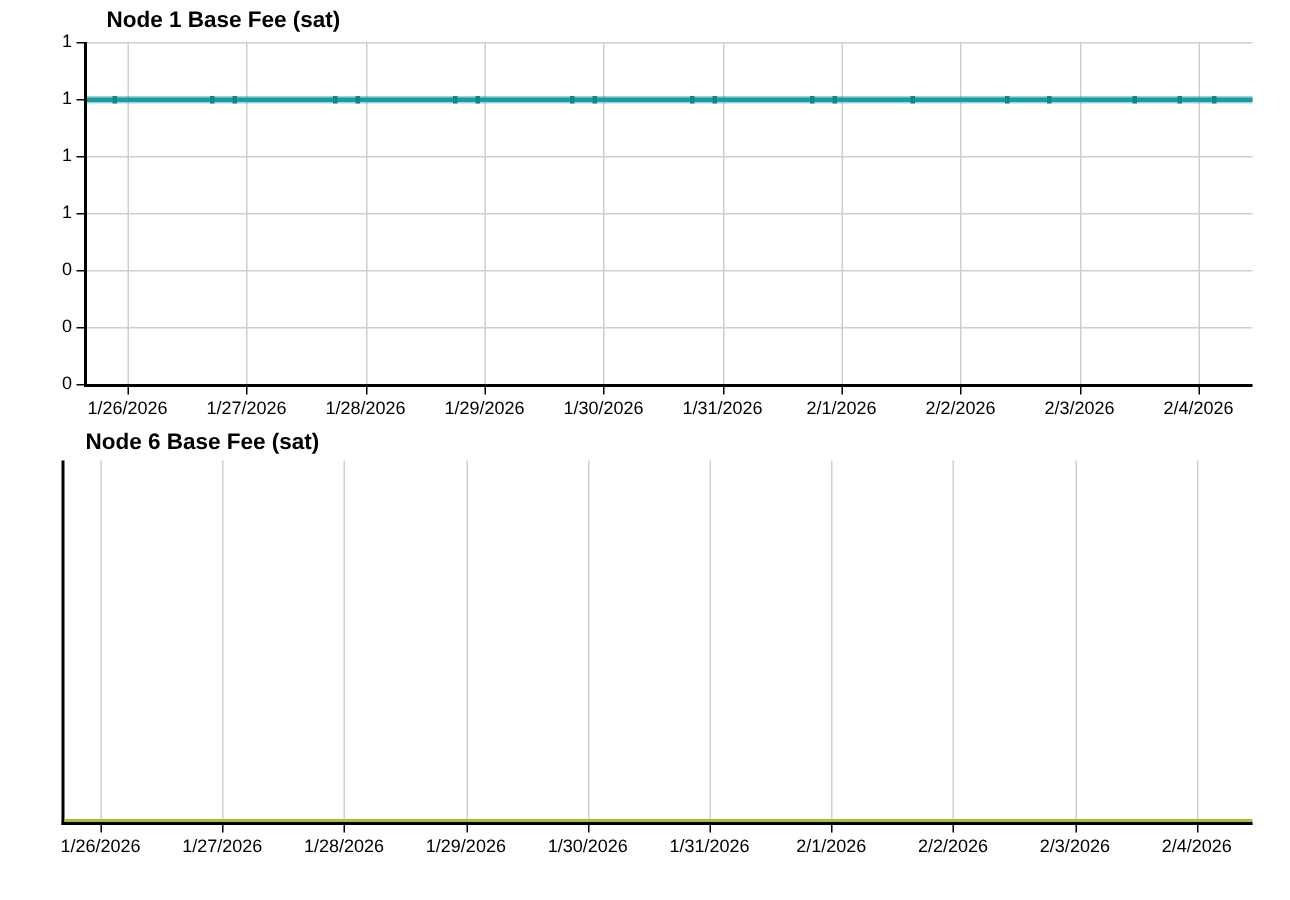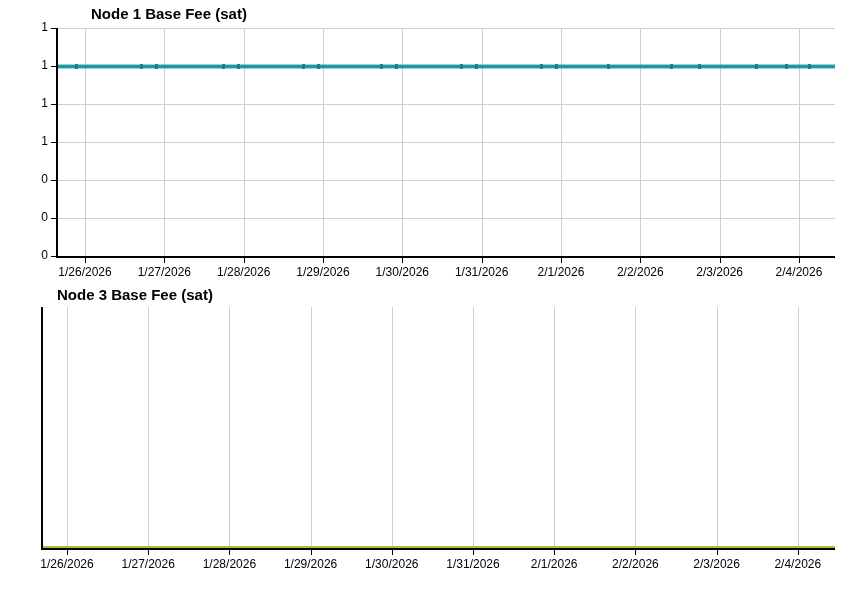--- a/index.html
+++ b/index.html
@@ -12,21 +12,21 @@
     position: relative;
   }
   .chart-title {
     position: absolute;
     margin: 0;
     font-size: 15px;
     font-weight: bold;
     color: #000;
     white-space: nowrap;
   }
-  #title0 { left: 91px; top: 5px; }
+  #title0 { left: 71px; top: 5px; }
   #title1 { left: 57px; top: 286px; }
   .plot { position: absolute; }
   #plot0 { left: 58px; top: 28px; width: 777px; height: 228px; }
   #plot1 { left: 43px; top: 307px; width: 792px; height: 241px; }
   .gridline-v { position: absolute; width: 1px; background: #cfcfcf; top: 0; }
   .gridline-h { position: absolute; height: 1px; background: #cfcfcf; left: 0; }
   .axis-line { position: absolute; background: #000; }
   .tick { position: absolute; background: #000; }
   .x-label {
     position: absolute;
@@ -127,21 +127,21 @@
         <div class="marker" style="left: 549px; top: 35.5px; width: 3px; height: 5px; background: rgb(14, 133, 141);"></div>
         <div class="marker" style="left: 612px; top: 35.5px; width: 3px; height: 5px; background: rgb(14, 133, 141);"></div>
         <div class="marker" style="left: 640px; top: 35.5px; width: 3px; height: 5px; background: rgb(14, 133, 141);"></div>
         <div class="marker" style="left: 697px; top: 35.5px; width: 3px; height: 5px; background: rgb(14, 133, 141);"></div>
         <div class="marker" style="left: 727px; top: 35.5px; width: 3px; height: 5px; background: rgb(14, 133, 141);"></div>
         <div class="marker" style="left: 750px; top: 35.5px; width: 3px; height: 5px; background: rgb(14, 133, 141);"></div>
       </div>
   </section>
 
   <section>
-    <h2 class="chart-title" id="title1">Node 3 Base Fee (sat)</h2>
+    <h2 class="chart-title" id="title1">Node 6 Base Fee (sat)</h2>
     <div class="plot" id="plot1">
         <div class="gridline-v" style="left: 24px; height: 241px;"></div>
         <div class="tick" style="left: 24px; top: 243px; width: 1px; height: 5px;"></div>
         <div class="x-label" style="left: -18px; top: 250px;">1/26/2026</div>
         <div class="gridline-v" style="left: 105.2px; height: 241px;"></div>
         <div class="tick" style="left: 105.2px; top: 243px; width: 1px; height: 5px;"></div>
         <div class="x-label" style="left: 63.2px; top: 250px;">1/27/2026</div>
         <div class="gridline-v" style="left: 186.4px; height: 241px;"></div>
         <div class="tick" style="left: 186.4px; top: 243px; width: 1px; height: 5px;"></div>
         <div class="x-label" style="left: 144.4px; top: 250px;">1/28/2026</div>

